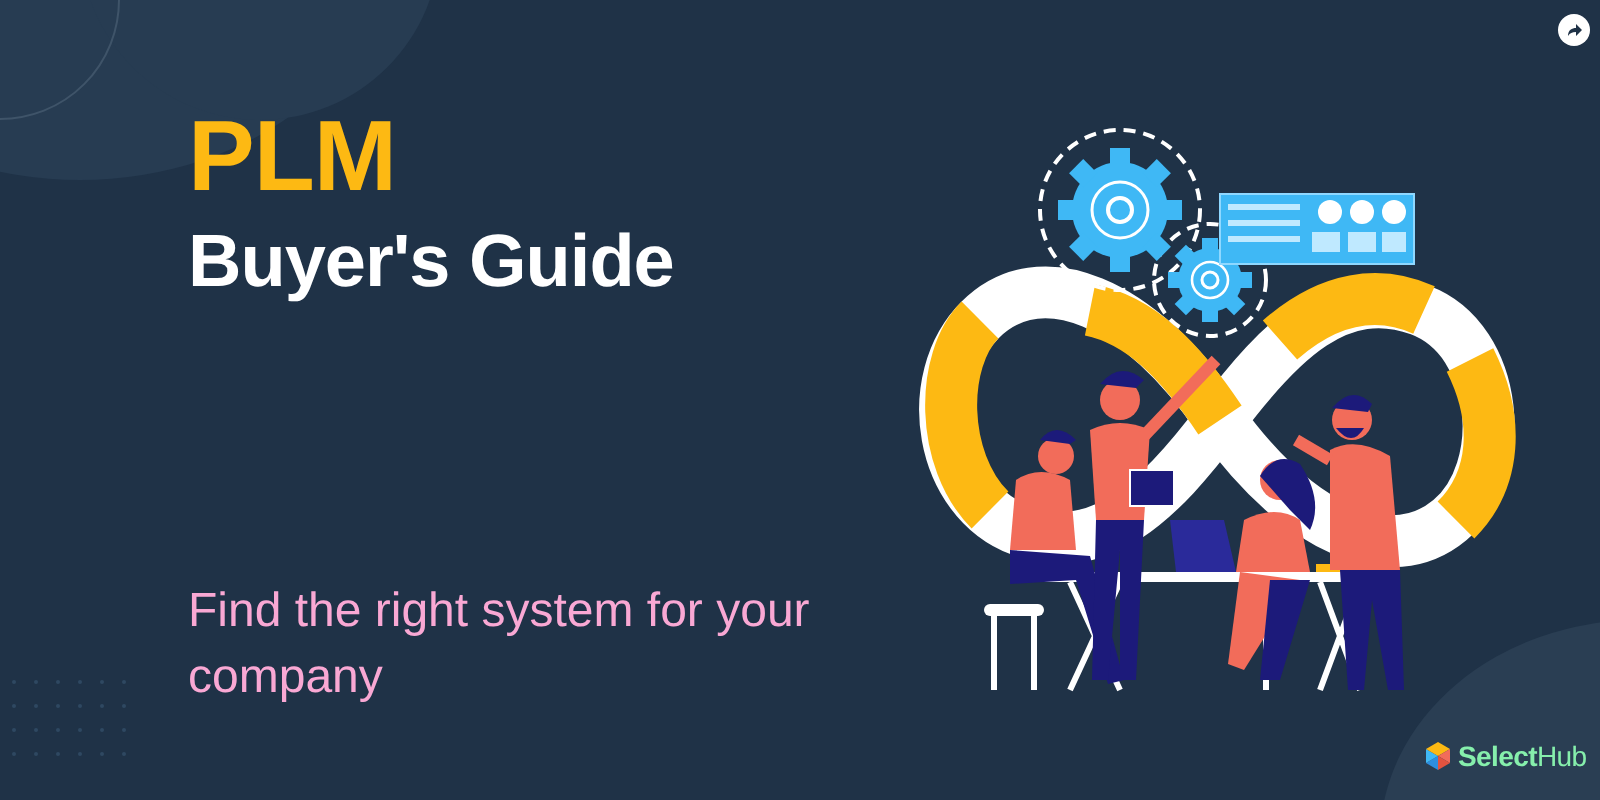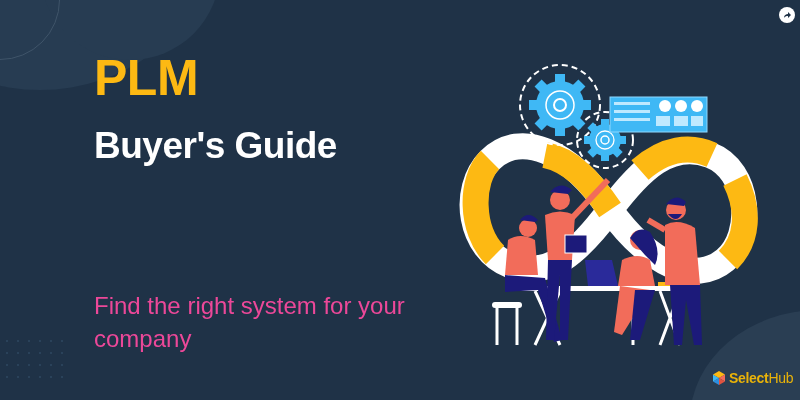--- a/index.html
+++ b/index.html
@@ -6,25 +6,25 @@
   body { width:800px; height:400px; overflow:hidden; background:#1f3247; font-family:"Liberation Sans", sans-serif; }
   .canvas { position:relative; width:800px; height:400px; background:#1f3247; overflow:hidden; }
   .blob-tl { position:absolute; left:-120px; top:-170px; width:320px; height:260px; border-radius:50%; background:#273c52; }
   .blob-tl2 { position:absolute; left:40px; top:-120px; width:180px; height:180px; border-radius:50%; background:#273c52; }
   .ring-tl { position:absolute; left:-60px; top:-60px; width:118px; height:118px; border-radius:50%; border:1px solid #3f5469; }
   .blob-br { position:absolute; left:690px; top:310px; width:260px; height:220px; border-radius:50%; background:#2a3e53; }
   .dots { position:absolute; left:6px; top:340px; display:grid; grid-template-columns:repeat(6, 11px); row-gap:10px; }
   .dots span { width:2px; height:2px; background:#2f4861; border-radius:50%; display:block; }
   .headline { position:absolute; left:94px; top:52px; }
   .h-yellow { color:#fdb913; font-weight:bold; font-size:50px; line-height:52px; letter-spacing:-0.5px; display:block; }
-  .h-white { color:#ffffff; font-weight:bold; font-size:37px; line-height:44px; display:block; margin-top:20px; letter-spacing:-0.5px; }
-  .subtitle { position:absolute; left:94px; top:289px; width:320px; color:#ec4899; font-size:24px; line-height:33px; }
+  .h-white { color:#ffffff; font-weight:bold; font-size:37px; line-height:44px; display:block; margin-top:5px; letter-spacing:-0.5px; }
+  .subtitle { position:absolute; left:94px; top:289px; width:320px; color:#f9a8d4; font-size:24px; line-height:33px; }
   .share-btn { position:absolute; left:779px; top:7px; width:16px; height:16px; border-radius:50%; background:#ffffff; display:flex; align-items:center; justify-content:center; cursor:pointer; }
   .logo { position:absolute; left:712px; top:370px; display:flex; align-items:center; gap:3px; }
-  .logo-text { color:#eab308; font-size:14px; font-weight:bold; letter-spacing:-0.3px; }
+  .logo-text { color:#86efac; font-size:14px; font-weight:bold; letter-spacing:-0.3px; }
   .logo-text .light { font-weight:normal; }
   .illustration { position:absolute; left:450px; top:60px; width:320px; height:290px; }
 </style>
 </head>
 <body>
 
 <div class="canvas">
   <div class="blob-tl"></div>
   <div class="blob-tl2"></div>
   <div class="ring-tl"></div>

